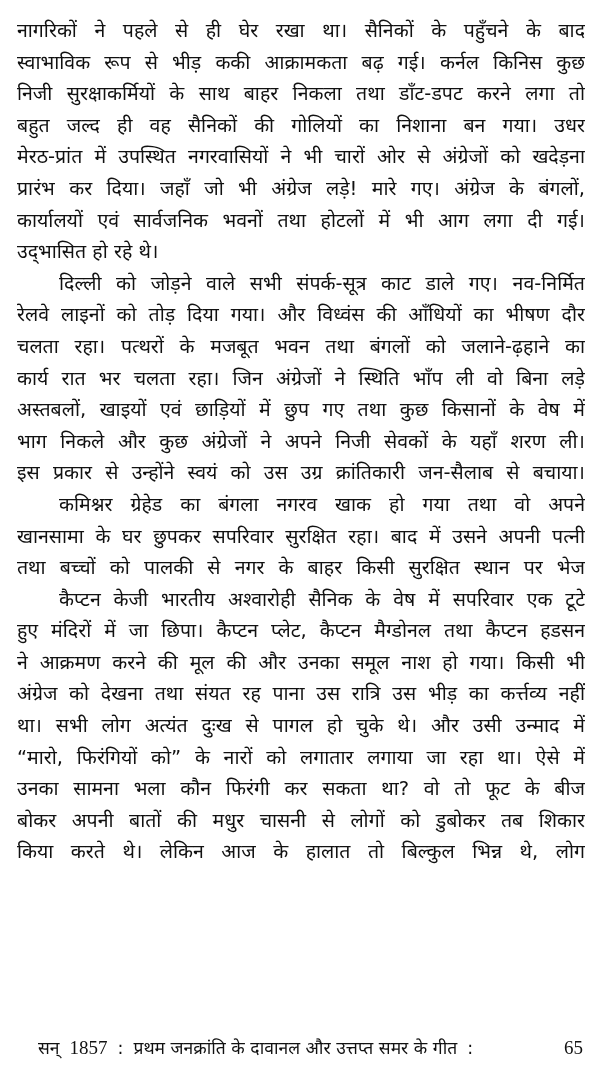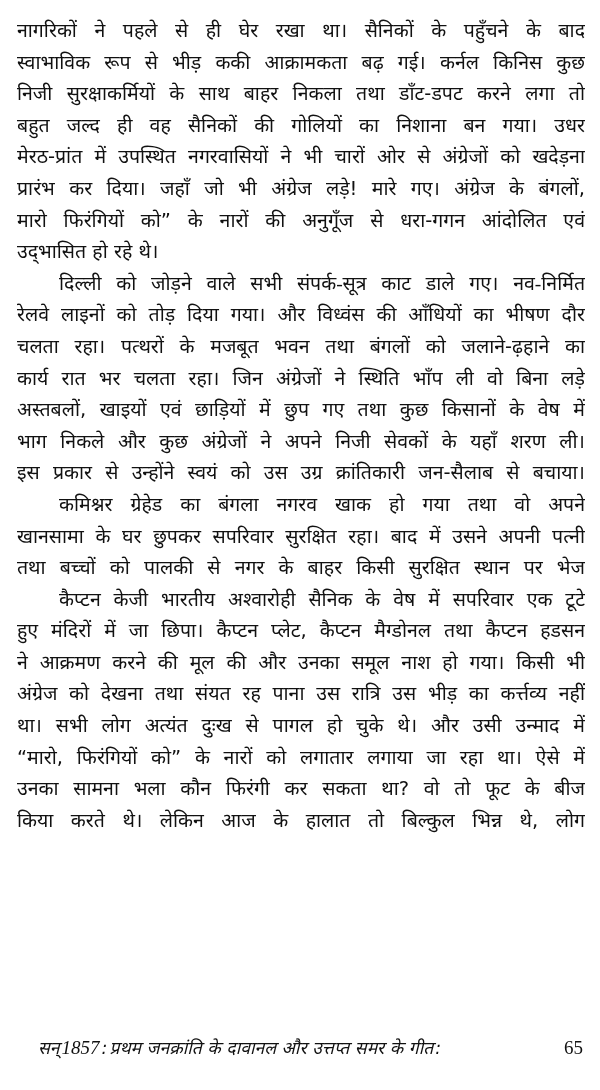--- a/index.html
+++ b/index.html
@@ -35,55 +35,54 @@
       white-space: nowrap;
       text-align: justify;
       text-align-last: justify;
       overflow: hidden;
     }
     .line.last {
       text-align-last: left;
     }
     .line.indent {
       padding-left: 42px;
-      font-family: Liberation Serif, serif;
     }
     .footer {
       position: absolute;
       left: 38px;
       top: 1022px;
       width: 545px;
       height: 30px;
       line-height: 30px;
       font-size: 17.5px;
       white-space: nowrap;
       display: flex;
       justify-content: space-between;
     }
     .footer .num {
       font-family: "Liberation Serif", serif;
       font-size: 19px;
       text-align: right;
     }
-    .footer .left { display: flex; gap: 2px; font-style: italic; }
+    .footer .left { display: flex; gap: 10px; }
   </style>
 </head>
 <body>
 
 <div class="page">
   <div class="body-text" id="body-text">
 
     <div>
       <div class="line">नागरिकों ने पहले से ही घेर रखा था। सैनिकों के पहुँचने के बाद</div>
       <div class="line">स्वाभाविक रूप से भीड़ ककी आक्रामकता बढ़ गई। कर्नल किनिस कुछ</div>
       <div class="line">निजी सुरक्षाकर्मियों के साथ बाहर निकला तथा डाँट-डपट करने लगा तो</div>
       <div class="line">बहुत जल्द ही वह सैनिकों की गोलियों का निशाना बन गया। उधर</div>
       <div class="line">मेरठ-प्रांत में उपस्थित नगरवासियों ने भी चारों ओर से अंग्रेजों को खदेड़ना</div>
       <div class="line">प्रारंभ कर दिया। जहाँ जो भी अंग्रेज लड़े! मारे गए। अंग्रेज के बंगलों,</div>
-      <div class="line">मारो फिरंगियों को” के नारों की अनुगूँज से धरा-गगन आंदोलित एवं</div>
+      <div class="line">कार्यालयों एवं सार्वजनिक भवनों तथा होटलों में भी आग लगा दी गई।</div>
       <div class="line last">उद्‌भासित हो रहे थे।</div>
     </div>
 
     <div>
       <div class="line indent">दिल्ली को जोड़ने वाले सभी संपर्क-सूत्र काट डाले गए। नव-निर्मित</div>
       <div class="line">रेलवे लाइनों को तोड़ दिया गया। और विध्वंस की आँधियों का भीषण दौर</div>
       <div class="line">चलता रहा। पत्थरों के मजबूत भवन तथा बंगलों को जलाने-ढ़हाने का</div>
       <div class="line">कार्य रात भर चलता रहा। जिन अंग्रेजों ने स्थिति भाँप ली वो बिना लड़े</div>
       <div class="line">अस्तबलों, खाइयों एवं छाड़ियों में छुप गए तथा कुछ किसानों के वेष में</div>
       <div class="line">भाग निकले और कुछ अंग्रेजों ने अपने निजी सेवकों के यहाँ शरण ली।</div>
@@ -97,20 +96,21 @@
     </div>
 
     <div>
       <div class="line indent">कैप्टन केजी भारतीय अश्वारोही सैनिक के वेष में सपरिवार एक टूटे</div>
       <div class="line">हुए मंदिरों में जा छिपा। कैप्टन प्लेट, कैप्टन मैग्डोनल तथा कैप्टन हडसन</div>
       <div class="line">ने आक्रमण करने की मूल की और उनका समूल नाश हो गया। किसी भी</div>
       <div class="line">अंग्रेज को देखना तथा संयत रह पाना उस रात्रि उस भीड़ का कर्त्तव्य नहीं</div>
       <div class="line">था। सभी लोग अत्यंत दुःख से पागल हो चुके थे। और उसी उन्माद में</div>
       <div class="line">“मारो, फिरंगियों को” के नारों को लगातार लगाया जा रहा था। ऐसे में</div>
       <div class="line">उनका सामना भला कौन फिरंगी कर सकता था? वो तो फूट के बीज</div>
+      <div class="line">बोकर अपनी बातों की मधुर चासनी से लोगों को डुबोकर तब शिकार</div>
       <div class="line">किया करते थे। लेकिन आज के हालात तो बिल्कुल भिन्न थे, लोग</div>
     </div>
   </div>
 
   <div class="footer">
     <div class="left">
       <span>सन्</span>
       <span class="num">1857</span>
       <span>:</span>
       <span>प्रथम जनक्रांति के दावानल और उत्तप्त समर के गीत</span>

